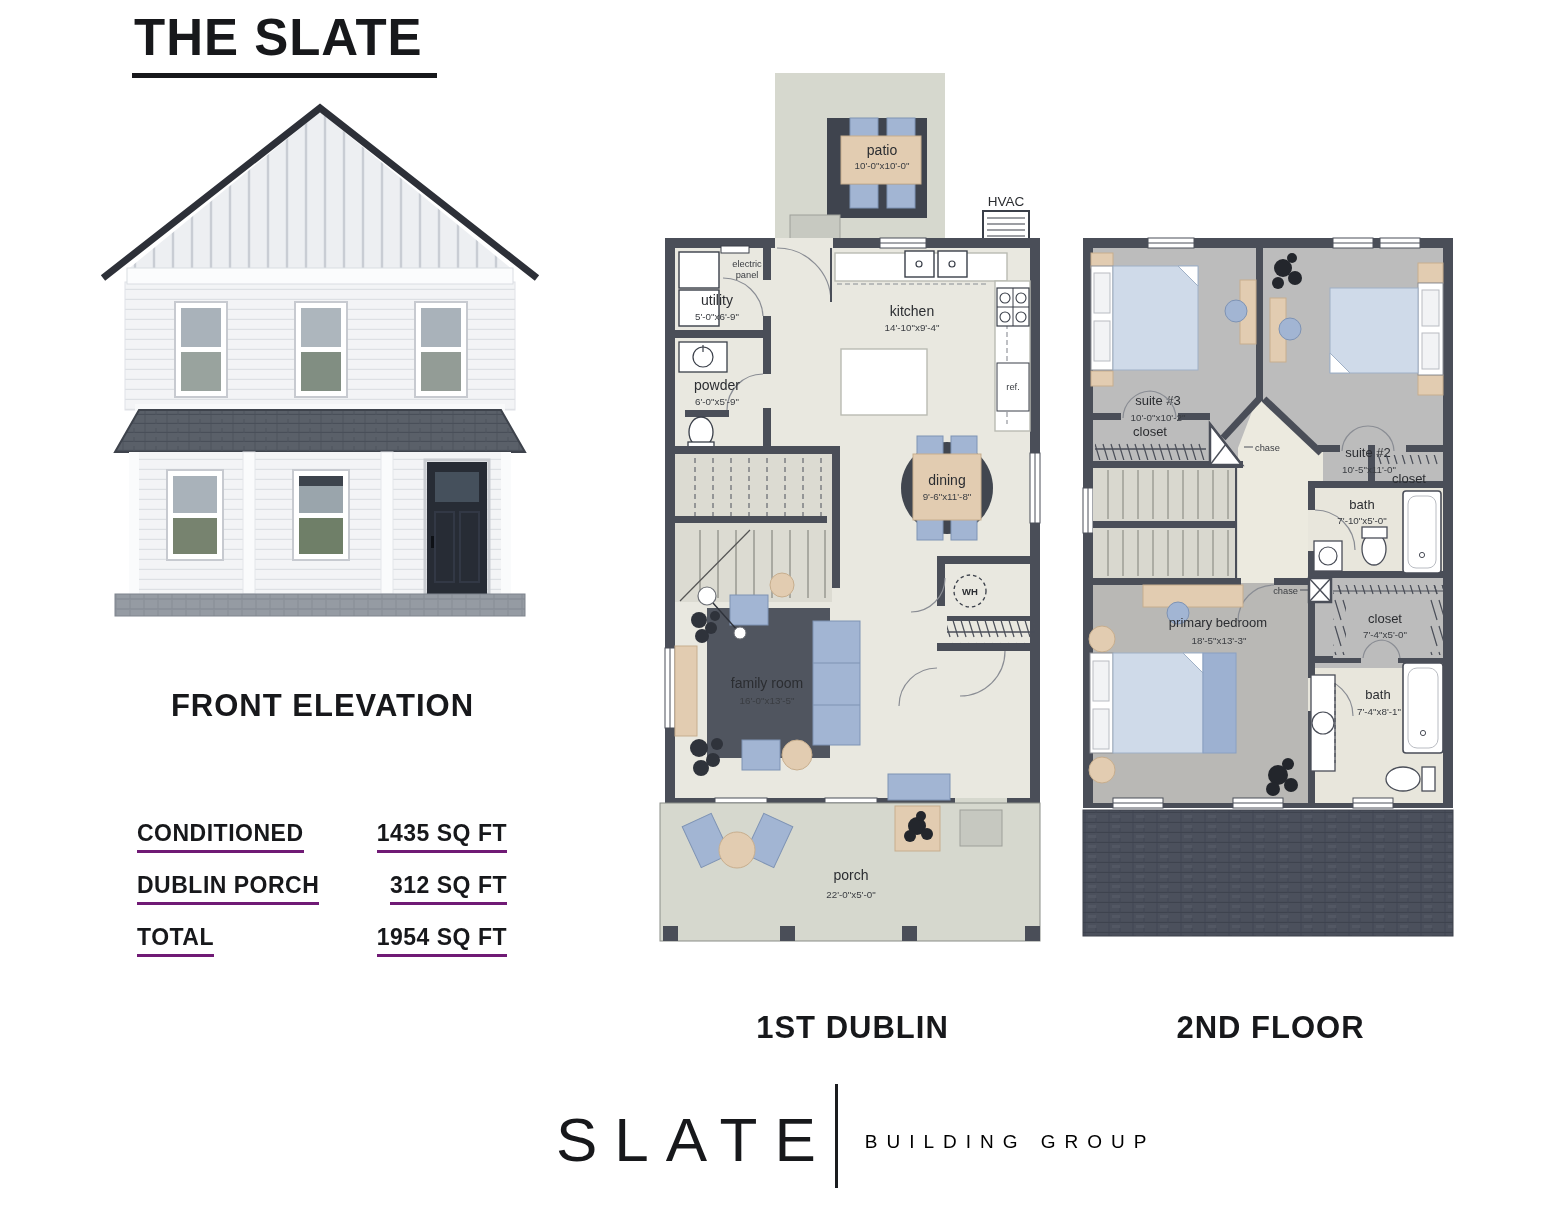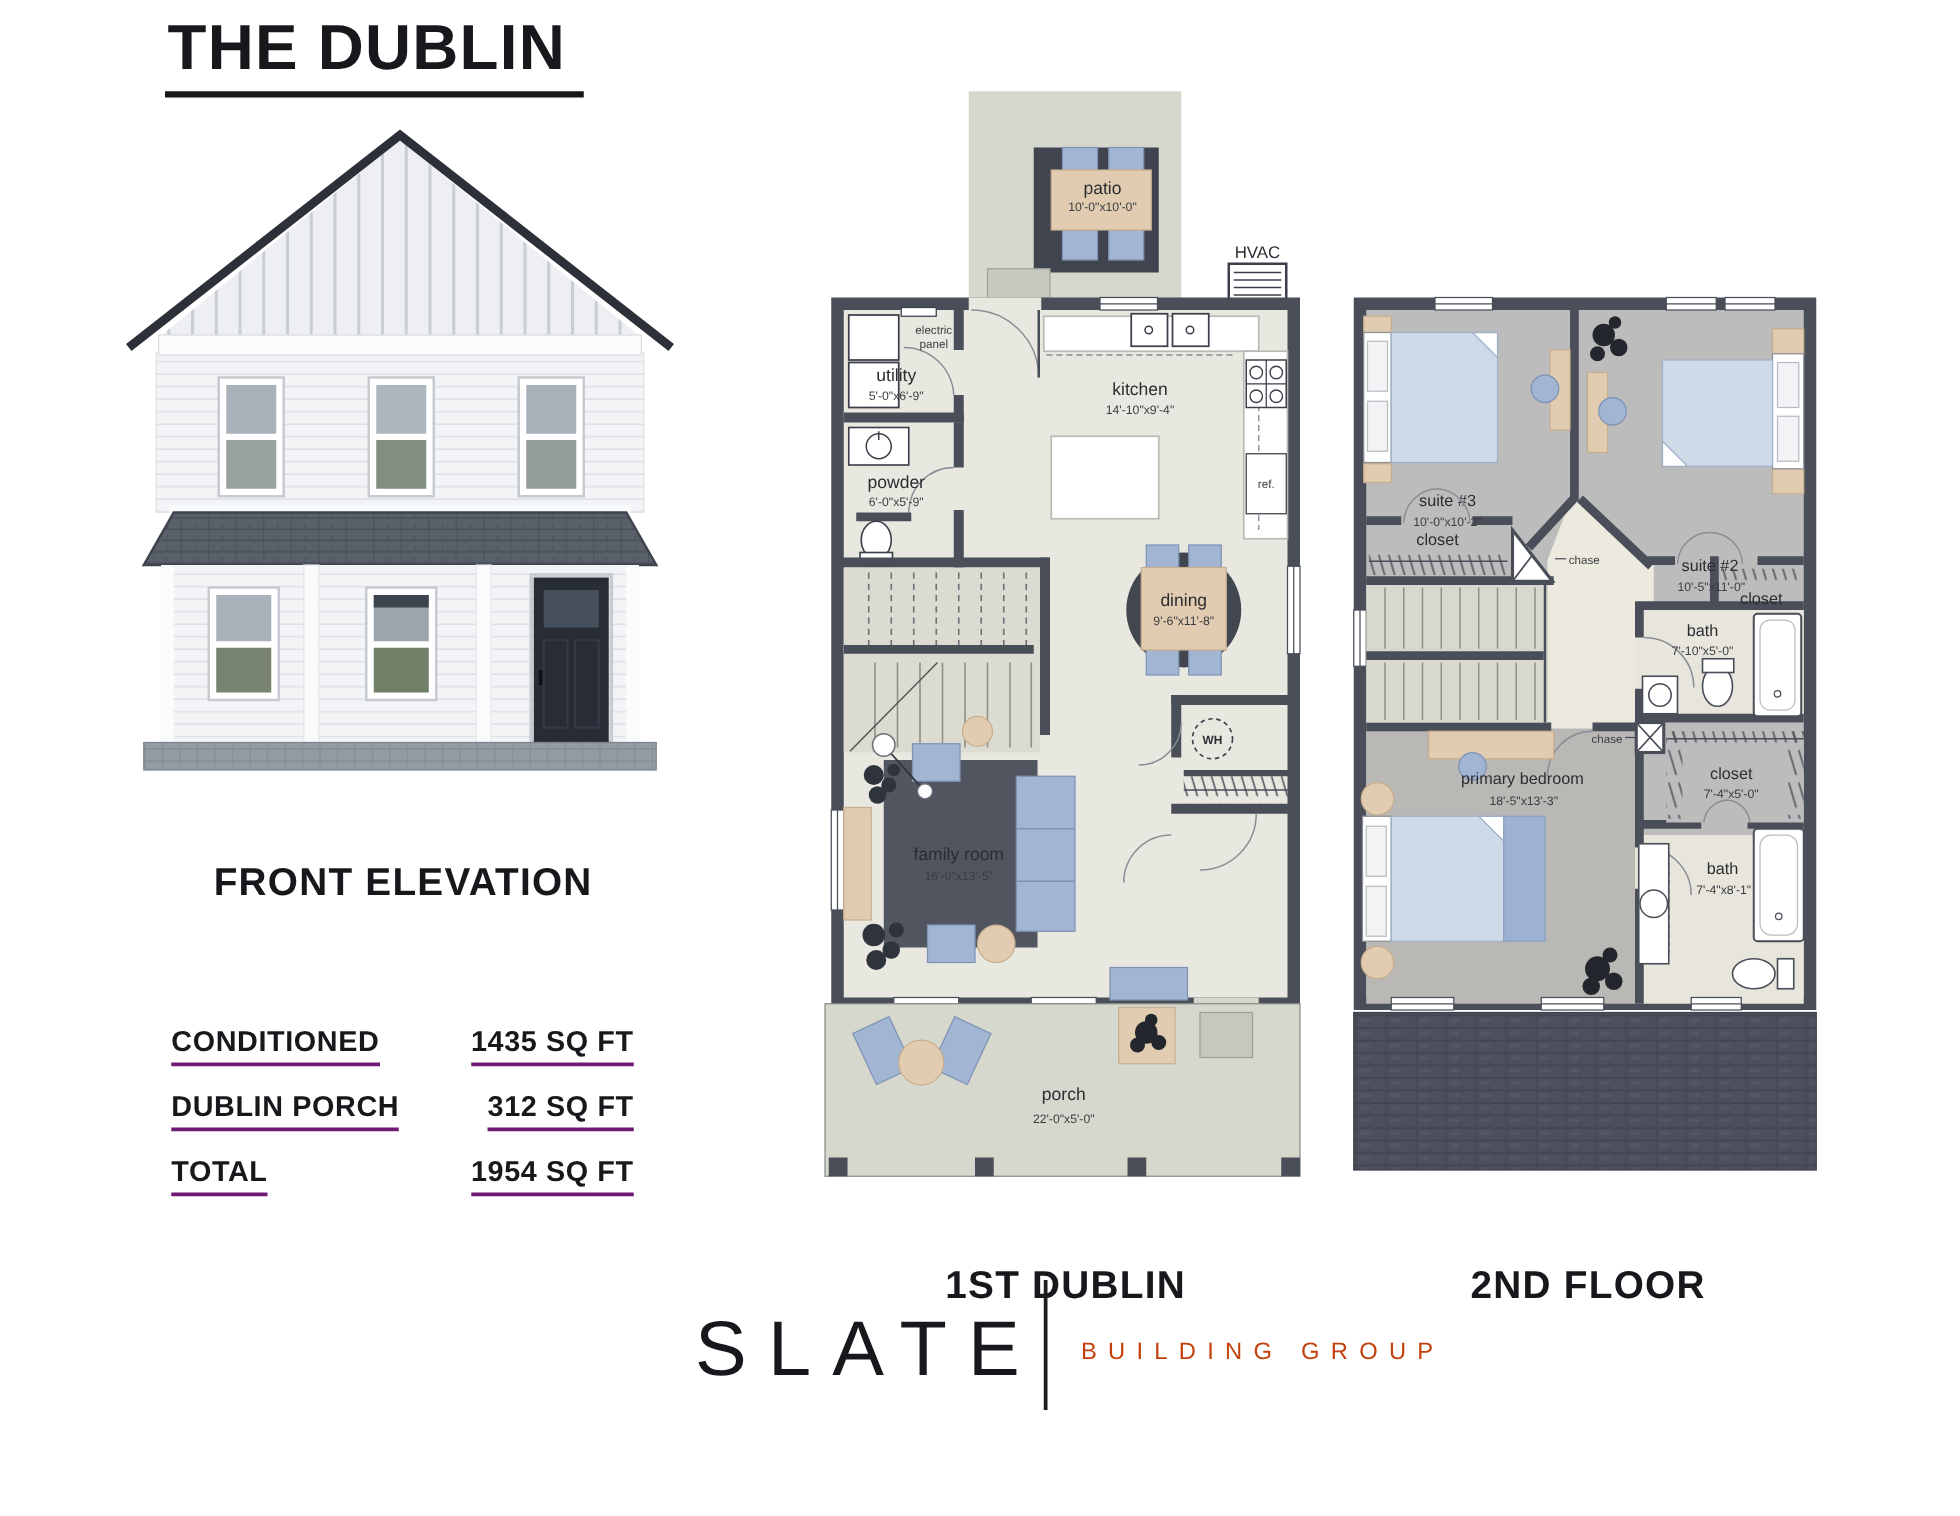--- a/index.html
+++ b/index.html
@@ -13,39 +13,39 @@
   .caption{font-weight:700;font-size:31px;letter-spacing:1px;text-align:center;}
   #elev-cap{left:95px;top:688px;width:455px;}
   #f1-cap{left:655px;top:1010px;width:395px;}
   #f2-cap{left:1078px;top:1010px;width:385px;}
   
   #specs{left:137px;top:820px;width:370px;}
   .spec-row{display:flex;justify-content:space-between;align-items:baseline;margin-bottom:19px;
             font-size:23px;font-weight:700;letter-spacing:.5px;}
   .spec-row span{border-bottom:3px solid #701a75;padding-bottom:3px;}
   
-  #logo{left:556px;top:1024px;display:flex;align-items:flex-start;}
+  #logo{left:556px;top:1084px;display:flex;align-items:flex-start;}
   #logo .name{font-size:62px;letter-spacing:17px;font-weight:400;align-self:center;padding-top:6px;}
   #logo .bar{width:3px;background:#1a1c1f;margin:0 27px 0 2px;height:104px;}
-  #logo .tag{font-size:19px;letter-spacing:9px;align-self:center;padding-top:12px;color:#c2410c;}
+  #logo .tag{font-size:19px;letter-spacing:9px;align-self:center;padding-top:12px;color:#000000;}
   
   svg text{font-family:"Liberation Sans",sans-serif;fill:#2b2d31;}
   .lbl{font-size:14px;}
   .lbl2{font-size:13px;}
   .dim{font-size:9.8px;fill:#3a3d42;}
   .tiny{font-size:9.3px;fill:#3a3d42;}
   .whl{font-size:9.5px;font-weight:700;}
   .hvl{font-size:13.5px;}
 </style>
 </head>
 <body>
 
 <div id="canvas">
 
-  <div class="abs" id="title">THE DUBLIN</div>
+  <div class="abs" id="title">THE SLATE</div>
 
   <svg class="abs" style="left:95px;top:100px;" width="455" height="525" viewBox="0 0 455 525">
     <defs>
       <pattern id="sidingP" width="8" height="10" patternUnits="userSpaceOnUse">
         <rect width="8" height="10" fill="#f3f4f6"></rect>
         <line x1="0" y1="9.5" x2="8" y2="9.5" stroke="#dde0e4" stroke-width="1.4"></line>
       </pattern>
       <pattern id="battenP" width="19" height="8" patternUnits="userSpaceOnUse">
         <rect width="19" height="8" fill="#edeff2"></rect>
         <line x1="2" y1="0" x2="2" y2="8" stroke="#c9cdd4" stroke-width="2.4"></line>

